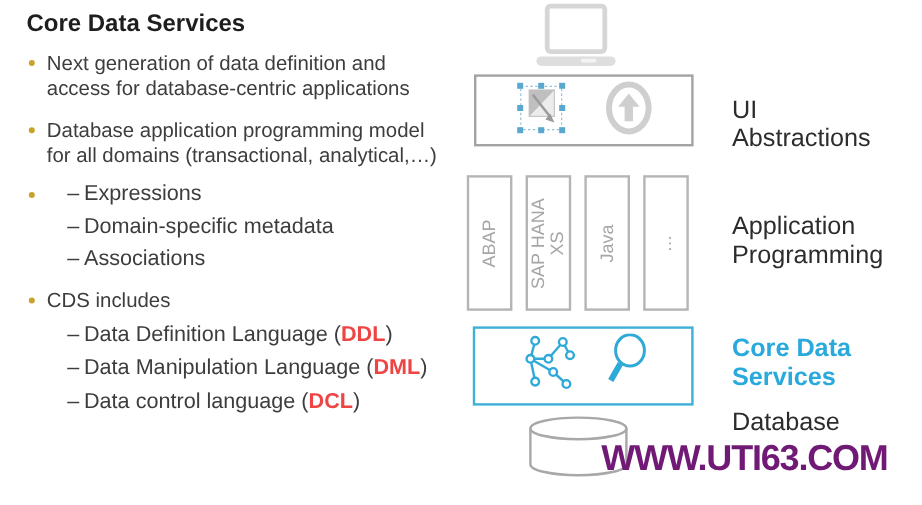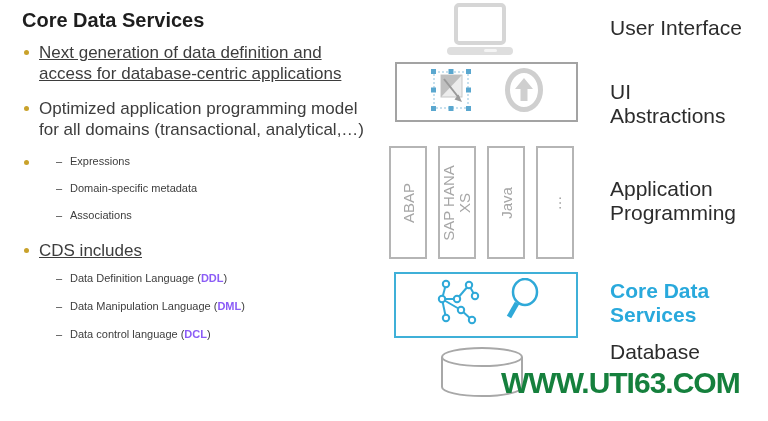--- a/index.html
+++ b/index.html
@@ -5,30 +5,30 @@
   html,body { margin:0; padding:0; background:#fff; }
   .slide {
     position:relative; width:748px; height:421px; background:#ffffff;
     font-family:"Liberation Sans", sans-serif; overflow:hidden;
   }
   
   .left-col { position:absolute; left:22px; top:8px; width:356px; }
   .slide-title { font-size:20px; font-weight:bold; color:#1e1e1e; line-height:24px; margin:0 0 10px 0; }
   ul.main-list { list-style:none; margin:0; padding:0; }
   li.bullet { position:relative; padding-left:17px; font-size:17px; color:#3d3d3d; line-height:21px; }
-  .b1 { margin-bottom:14px;text-decoration:underline; }
+  .b1 { margin-bottom:14px; }
   .b2 { margin-bottom:12px; }
   .b3 { margin-bottom:0; }
-  .b4 { margin-top:16px; margin-bottom:0;text-decoration:underline; }
+  .b4 { margin-top:16px; margin-bottom:0; }
   .dot { position:absolute; left:2px; top:8px; width:5px; height:5px; border-radius:50%; background:#c9a22b; }
   ul.sub-list { list-style:none; margin:8px 0 0 0; padding:0; }
-  li.sub { padding-left:34px; font-size:11px; color:#3d3d3d; line-height:18px; margin-bottom:9px; }
+  li.sub { padding-left:34px; font-size:18px; color:#3d3d3d; line-height:18px; margin-bottom:9px; }
   ul.sub-list.cds li.sub { margin-bottom:10px; }
   li.sub .dash { display:inline-block; width:14px; }
-  li.sub b { font-weight:bold; color:#8b5cf6; }
+  li.sub b { font-weight:bold; color:#ef4444; }
   
   .abs { position:absolute; }
   .ui-box { left:395px; top:62px; width:183px; height:60px; border:2px solid #a3a3a3;
     box-sizing:border-box; display:flex; align-items:center; justify-content:center; gap:28px; background:#fff; }
   .app-row { left:389px; top:146px; width:185px; height:113px; display:flex; justify-content:space-between; }
   .app-box { width:38px; height:113px; border:2px solid #b5b5b5; box-sizing:border-box; position:relative; background:#fff; }
   .app-box .vtext { position:absolute; left:50%; top:50%;
     transform:translate(-50%,-50%) rotate(-90deg); font-size:15px; color:#a6a6a6; white-space:nowrap; }
   .app-box .vtext.wrap { white-space:normal; width:90px; text-align:center; line-height:16px; }
   .cds-box { left:394px; top:272px; width:184px; height:66px; border:2px solid #3fb0d8;
@@ -37,37 +37,37 @@
   .cylinder { left:440px; top:346px; }
   
   .layer-label { position:absolute; left:610px; font-size:21px; color:#2c2c2c; line-height:24px; }
   .lbl-ui-top   { top:16px; }
   .lbl-ui-abs   { top:80px; }
   .lbl-app      { top:177px; width:170px; }
   .lbl-cds      { top:279px; width:130px; color:#29a9dc; font-weight:bold; }
   .lbl-db       { top:340px; }
   
   .watermark { position:absolute; left:501px; top:366px; font-size:30px; font-weight:bold;
-    color:#15803d; letter-spacing:-1px; white-space:nowrap; z-index:10; }
+    color:#701a75; letter-spacing:-1px; white-space:nowrap; z-index:10; }
 </style>
 </head>
 <body>
 
 <div class="slide">
 
   <div class="left-col">
     <h1 class="slide-title">Core Data Services</h1>
     <ul class="main-list">
       <li class="bullet b1">
         <span class="dot"></span>
         <span>Next generation of data definition and access for database-centric applications</span>
       </li>
       <li class="bullet b2">
         <span class="dot"></span>
-        <span>Optimized application programming model for all domains (transactional, analytical,…)</span>
+        <span>Database application programming model for all domains (transactional, analytical,…)</span>
       </li>
       <li class="bullet b3">
         <span class="dot"></span>
       </li>
     </ul>
     <ul class="sub-list">
       <li class="sub"><span class="dash">–</span><span>Expressions</span></li>
       <li class="sub"><span class="dash">–</span><span>Domain-specific metadata</span></li>
       <li class="sub"><span class="dash">–</span><span>Associations</span></li>
     </ul>
@@ -167,21 +167,20 @@
     </span>
   </div>
 
   <div class="abs cylinder">
     <svg width="84" height="52" viewBox="0 0 84 52">
       <path d="M2 11 L2 41 A40 9 0 0 0 82 41 L82 11" fill="#ffffff" stroke="#a8a8a8" stroke-width="2"></path>
       <ellipse cx="42" cy="11" rx="40" ry="9" fill="#ffffff" stroke="#a8a8a8" stroke-width="2"></ellipse>
     </svg>
   </div>
 
-  <div class="layer-label lbl-ui-top">User Interface</div>
   <div class="layer-label lbl-ui-abs">UI Abstractions</div>
   <div class="layer-label lbl-app">Application Programming</div>
   <div class="layer-label lbl-cds">Core Data Services</div>
   <div class="layer-label lbl-db">Database</div>
 
   <div class="watermark">WWW.UTI63.COM</div>
 
 </div>
 
 </body></html>

